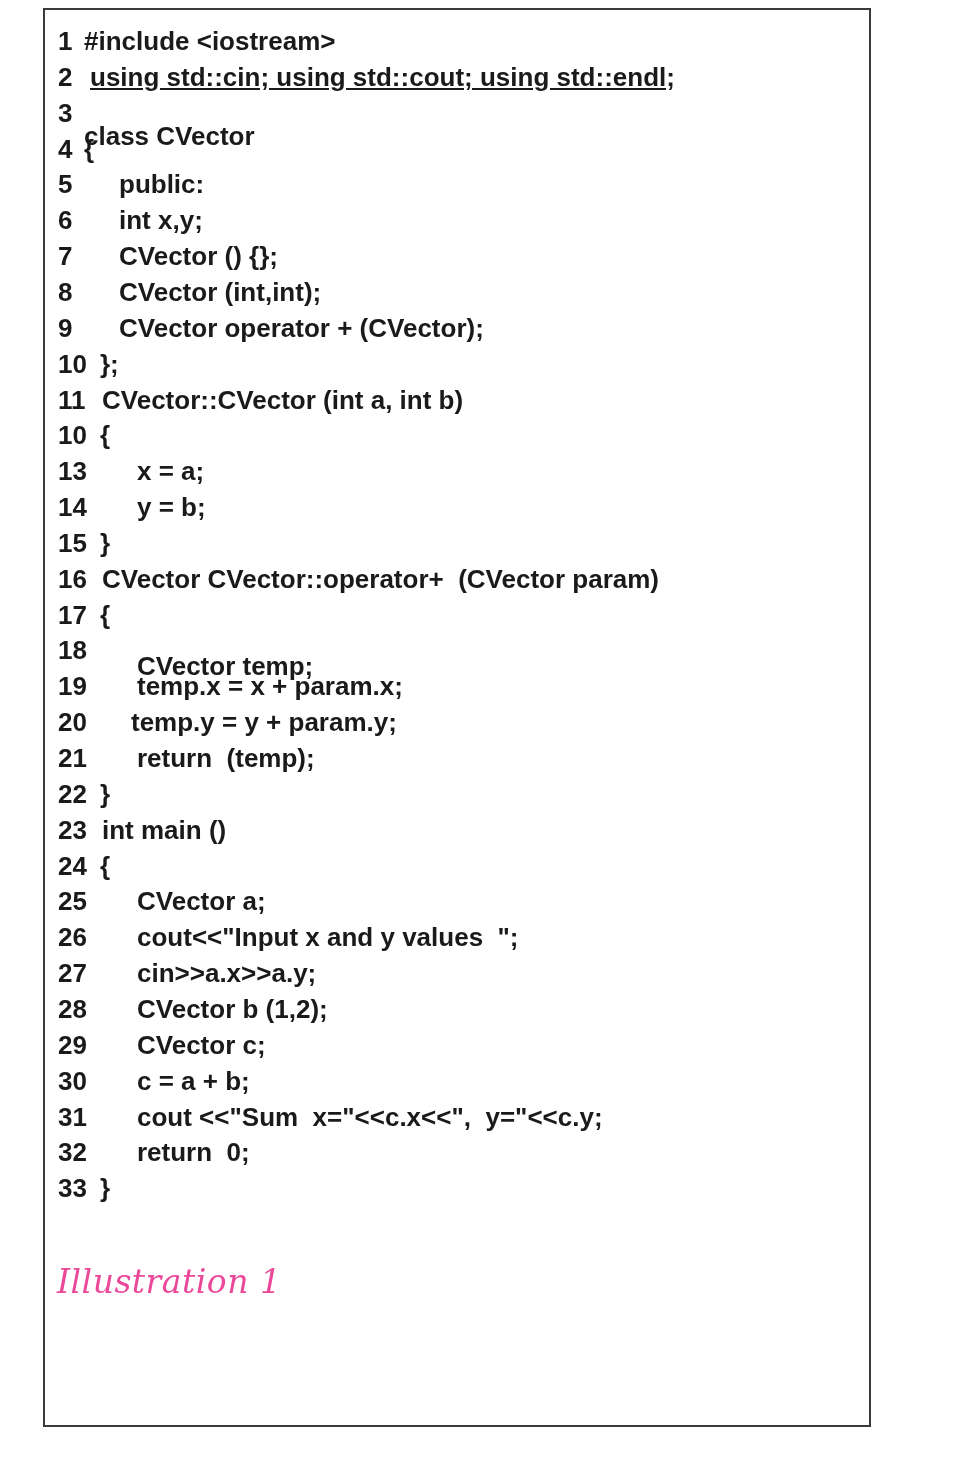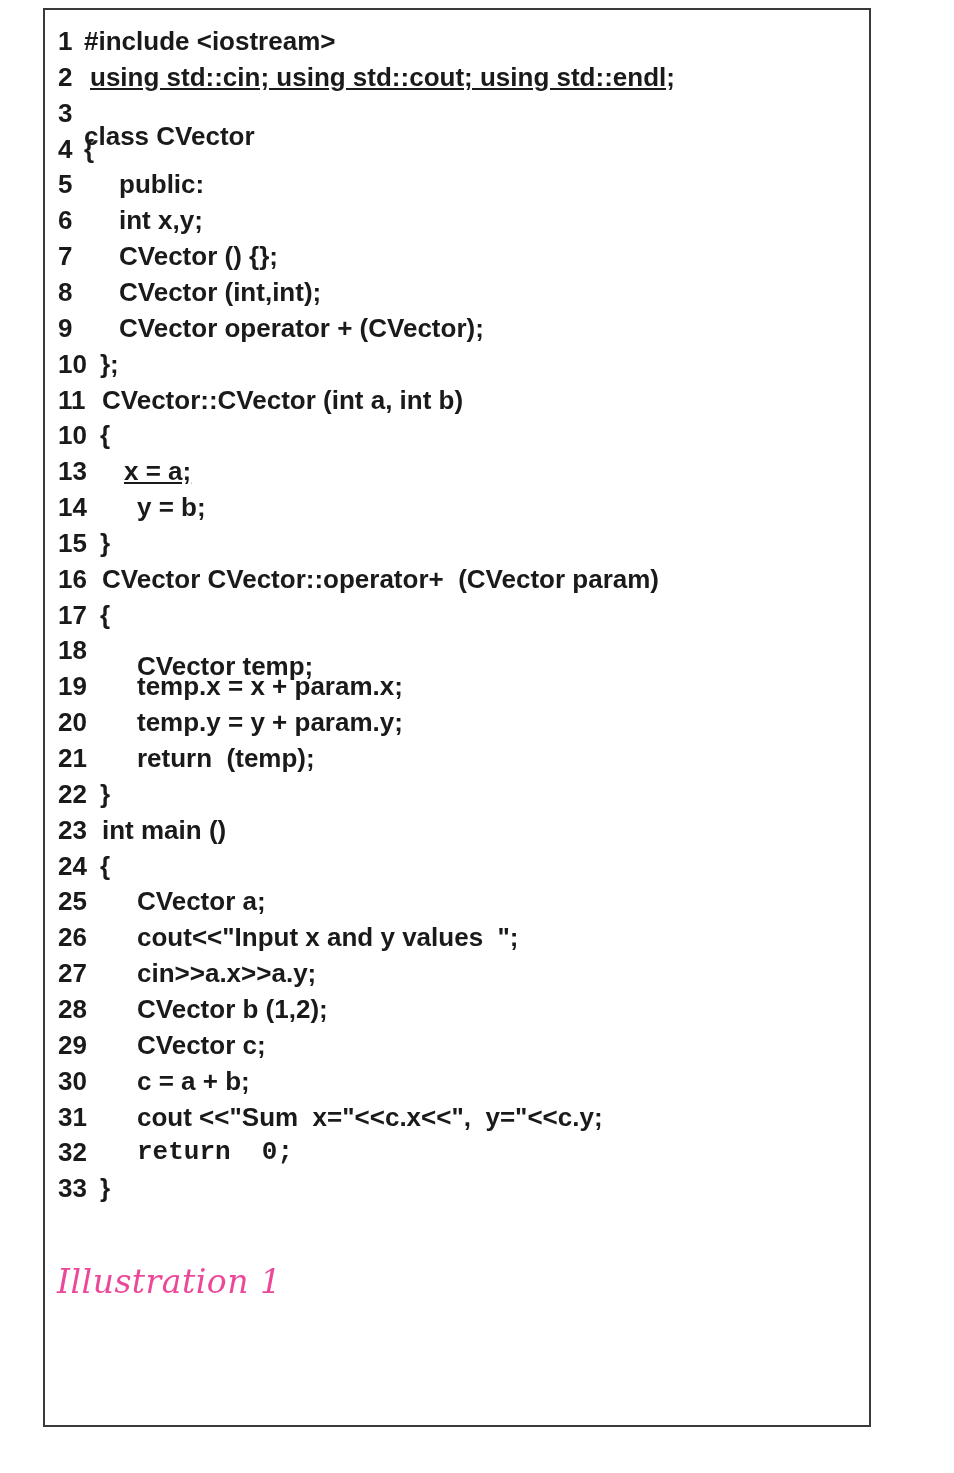--- a/index.html
+++ b/index.html
@@ -32,36 +32,36 @@
     <div class="line" style="top: 95.7px;"><span class="num">3</span><span class="code" style="left: 26px; margin-top: 23px;">class CVector</span></div>
     <div class="line" style="top: 131.55px;"><span class="num">4</span><span class="code" style="left: 26px;">{</span></div>
     <div class="line" style="top: 167.4px;"><span class="num">5</span><span class="code" style="left: 61px;">public:</span></div>
     <div class="line" style="top: 203.25px;"><span class="num">6</span><span class="code" style="left: 61px;">int x,y;</span></div>
     <div class="line" style="top: 239.1px;"><span class="num">7</span><span class="code" style="left: 61px;">CVector () {};</span></div>
     <div class="line" style="top: 274.95px;"><span class="num">8</span><span class="code" style="left: 61px;">CVector (int,int);</span></div>
     <div class="line" style="top: 310.8px;"><span class="num">9</span><span class="code" style="left: 61px;">CVector operator + (CVector);</span></div>
     <div class="line" style="top: 346.65px;"><span class="num">10</span><span class="code" style="left: 42px;">};</span></div>
     <div class="line" style="top: 382.5px;"><span class="num">11</span><span class="code" style="left: 44px;">CVector::CVector (int a, int b)</span></div>
     <div class="line" style="top: 418.35px;"><span class="num">10</span><span class="code" style="left: 42px;">{</span></div>
-    <div class="line" style="top: 454.2px;"><span class="num">13</span><span class="code" style="left: 66px; text-decoration: underline;">x = a;</span></div>
+    <div class="line" style="top: 454.2px;"><span class="num">13</span><span class="code" style="left: 79px;">x = a;</span></div>
     <div class="line" style="top: 490.05px;"><span class="num">14</span><span class="code" style="left: 79px;">y = b;</span></div>
     <div class="line" style="top: 525.9px;"><span class="num">15</span><span class="code" style="left: 42px;">}</span></div>
     <div class="line" style="top: 561.75px;"><span class="num">16</span><span class="code" style="left: 44px;">CVector CVector::operator+  (CVector param)</span></div>
     <div class="line" style="top: 597.6px;"><span class="num">17</span><span class="code" style="left: 42px;">{</span></div>
     <div class="line" style="top: 633.45px;"><span class="num">18</span><span class="code" style="left: 79px; margin-top: 16px;">CVector temp;</span></div>
     <div class="line" style="top: 669.3px;"><span class="num">19</span><span class="code" style="left: 79px;">temp.x = x + param.x;</span></div>
-    <div class="line" style="top: 705.15px;"><span class="num">20</span><span class="code" style="left: 79px;">temp.y = y + param.y;</span></div>
+    <div class="line" style="top: 705.15px;"><span class="num">20</span><span class="code" style="left: 73px;">temp.y = y + param.y;</span></div>
     <div class="line" style="top: 741px;"><span class="num">21</span><span class="code" style="left: 79px;">return  (temp);</span></div>
     <div class="line" style="top: 776.85px;"><span class="num">22</span><span class="code" style="left: 42px;">}</span></div>
     <div class="line" style="top: 812.7px;"><span class="num">23</span><span class="code" style="left: 44px;">int main ()</span></div>
     <div class="line" style="top: 848.55px;"><span class="num">24</span><span class="code" style="left: 42px;">{</span></div>
     <div class="line" style="top: 884.4px;"><span class="num">25</span><span class="code" style="left: 79px;">CVector a;</span></div>
     <div class="line" style="top: 920.25px;"><span class="num">26</span><span class="code" style="left: 79px;">cout&lt;&lt;"Input x and y values  ";</span></div>
     <div class="line" style="top: 956.1px;"><span class="num">27</span><span class="code" style="left: 79px;">cin&gt;&gt;a.x&gt;&gt;a.y;</span></div>
     <div class="line" style="top: 991.95px;"><span class="num">28</span><span class="code" style="left: 79px;">CVector b (1,2);</span></div>
     <div class="line" style="top: 1027.8px;"><span class="num">29</span><span class="code" style="left: 79px;">CVector c;</span></div>
     <div class="line" style="top: 1063.65px;"><span class="num">30</span><span class="code" style="left: 79px;">c = a + b;</span></div>
     <div class="line" style="top: 1099.5px;"><span class="num">31</span><span class="code" style="left: 79px;">cout &lt;&lt;"Sum  x="&lt;&lt;c.x&lt;&lt;",  y="&lt;&lt;c.y;</span></div>
-    <div class="line" style="top: 1135.35px;"><span class="num">32</span><span class="code" style="left: 79px; font-family: Liberation Mono, monospace;">return  0;</span></div>
+    <div class="line" style="top: 1135.35px;"><span class="num">32</span><span class="code" style="left: 79px;">return  0;</span></div>
     <div class="line" style="top: 1171.2px;"><span class="num">33</span><span class="code" style="left: 42px;">}</span></div>
   </div>
 
 <div class="caption">Illustration  1</div>
 
 </body></html>

